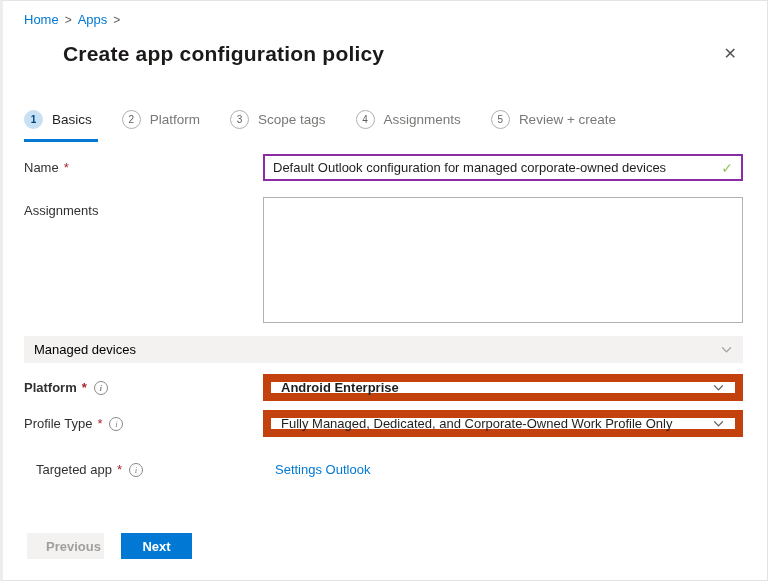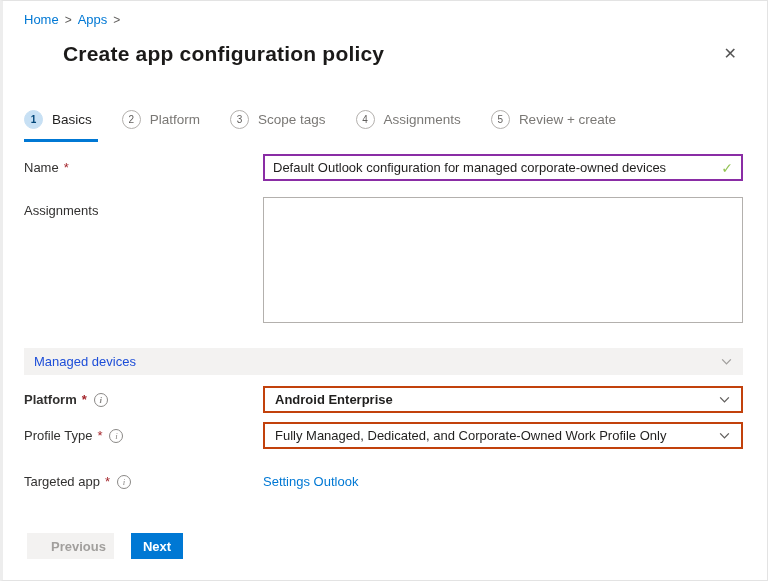--- a/index.html
+++ b/index.html
@@ -49,36 +49,36 @@
   .textbox .val { flex:1; white-space:nowrap; overflow:hidden; }
   .check-icon { color:#92c353; font-size:14px; font-weight:700; margin-left:6px; }
   textarea.desc {
     width:100%; height:126px; border:1px solid #b3b0ad; resize:none;
     font-family:"Liberation Sans",sans-serif; font-size:13px; padding:6px 8px; color:#201f1e; display:block;
   }
   .select {
     display:flex; align-items:center; justify-content:space-between; height:27px;
     padding:0 10px; font-size:13px; cursor:pointer;
   }
-  .select.disabled { background:#f3f2f1; color:#1d4ed8; cursor:default;margin-top:12px; }
-  .select.purple { border:2px solid #c2410c; background:#fff; color:#201f1e;gap:8px; }
+  .select.disabled { background:#f3f2f1; color:#000000; cursor:default; }
+  .select.purple { border:8px solid #c2410c; background:#fff; color:#201f1e;gap:8px; }
   .chev { flex-shrink:0; margin-left:8px; display:flex; }
   .app-link { font-size:13px; color:#0078d4; text-decoration:none; cursor:pointer; display:inline-block; padding-top:6px; }
   
   .row-name { margin-top:12px; }
   .row-desc { margin-top:16px; }
   .row-devtype { margin-top:13px; }
   .row-platform { margin-top:11px;font-weight:bold; }
   .row-profile { margin-top:9px;text-align:center; }
-  .row-target { margin-top:19px; }
+  .row-target { margin-top:19px;margin-left:12px; }
   
   .footer { position:absolute; left:24px; bottom:21px; display:flex; gap:17px; }
   .btn { font-size:13px; height:26px; display:inline-flex; align-items:center; justify-content:center; border:none; cursor:pointer; }
-  .btn-prev { width:87px; background:#f3f2f1; color:#a19f9d; font-weight:600; cursor:default;padding-left:16px; }
-  .btn-next { width:52px; background:#0078d4; color:#fff; font-weight:700; }
+  .btn-prev { width:77px; background:#f3f2f1; color:#a19f9d; font-weight:600; cursor:default;padding-left:16px; }
+  .btn-next { width:71px; background:#0078d4; color:#fff; font-weight:700; }
 </style>
 </head>
 <body>
 
 <div class="page">
 
   <div class="breadcrumb">
     <a>Home</a>
     <span class="crumb-sep">&gt;</span>
     <a>Apps</a>

